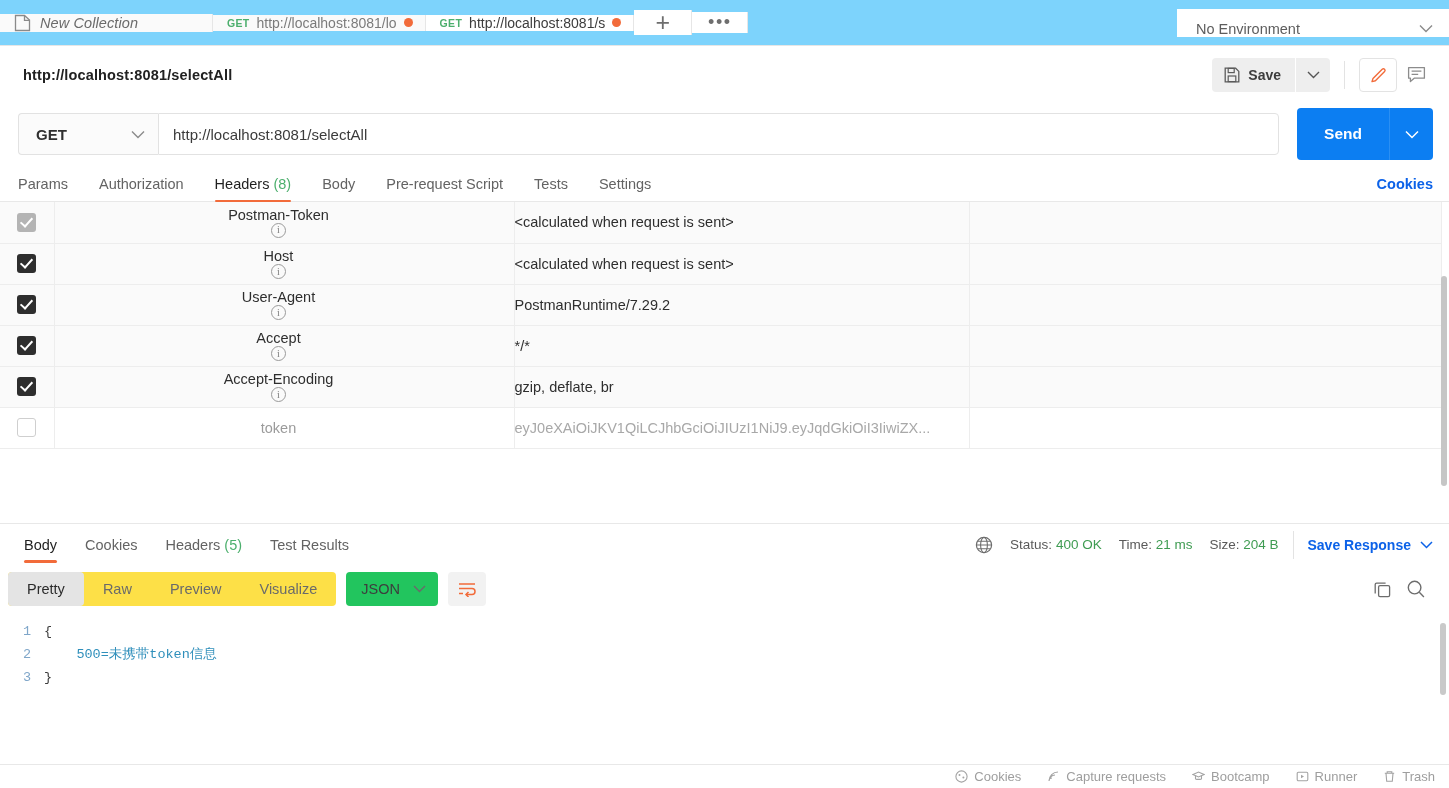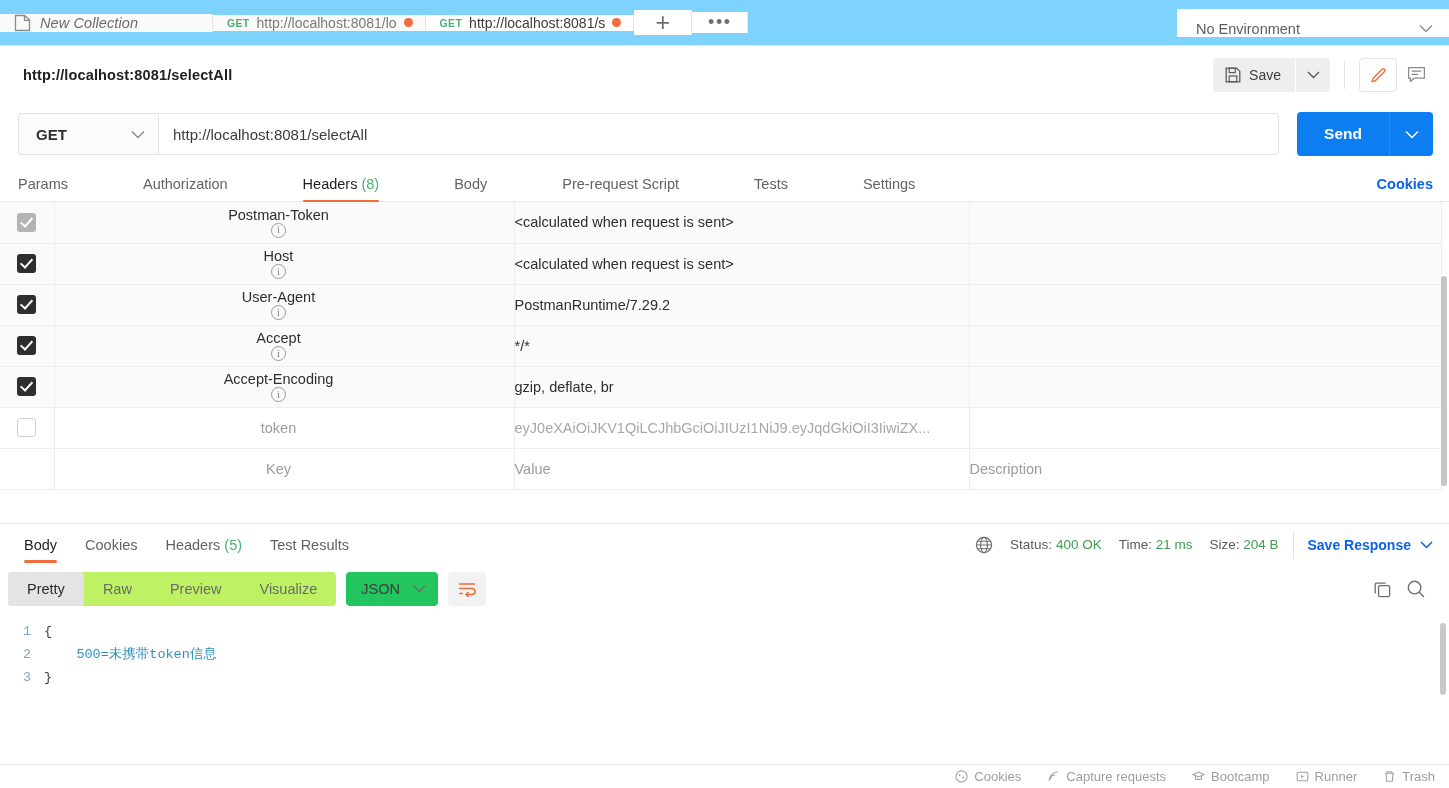--- a/index.html
+++ b/index.html
@@ -67,21 +67,21 @@
     height: 58px; display: flex; align-items: center;
     padding: 0 14px 0 23px; background: #ffffff;
     flex: 0 0 58px;
   }
   .req-title { font-size: 14.5px; font-weight: 700; color: #212121; letter-spacing: .15px; }
   .titlebar .spacer { flex: 1 1 auto; }
   .save-group { display: flex; align-items: stretch; height: 34px; }
   .btn-save {
     display: flex; align-items: center; gap: 8px;
     background: #eeeeee; border-radius: 4px 0 0 4px;
-    padding: 0 14px 0 12px; font-size: 14px; color: #3d3d3d; font-weight: 400;
+    padding: 0 14px 0 12px; font-size: 14px; color: #3d3d3d; font-weight: 700;
   }
   .btn-save-caret {
     width: 34px; background: #eeeeee; border-radius: 0 4px 4px 0;
     display: flex; align-items: center; justify-content: center;
     margin-left: 1px; color: #555;
   }
   .vdivider { width: 1px; background: #e3e3e3; height: 28px; margin: 0 14px; align-self: center; }
   .icon-btn {
     width: 38px; height: 34px; display: flex; align-items: center; justify-content: center;
     border-radius: 4px;
@@ -98,36 +98,36 @@
     border-radius: 4px 0 0 4px; background: #fbfbfb;
     display: flex; align-items: center; justify-content: space-between;
     padding: 0 13px 0 17px;
   }
   .method-select .m { font-size: 15px; font-weight: 700; color: #2f2f2f; }
   .url-input {
     flex: 1 1 auto; height: 42px; border: 1px solid #e2e2e2; border-radius: 0 4px 4px 0;
     background: #ffffff; display: flex; align-items: center; padding: 0 14px;
     font-size: 15px; color: #3b3b3b;
   }
-  .send-group { display: flex; margin-left: 18px; height: 44px; }
+  .send-group { display: flex; margin-left: 18px; height: 52px; }
   .btn-send {
     background: #0c7ef2; color: #fff; font-size: 15.5px; font-weight: 700;
     padding: 0 27px; display: flex; align-items: center;
     border-radius: 4px 0 0 4px;
   }
   .btn-send-caret {
     background: #0c7ef2; width: 44px; border-radius: 0 4px 4px 0;
     display: flex; align-items: center; justify-content: center;
     border-left: 1px solid #2a8ff4; color: #fff;
   }
 
   
   .reqtabs {
     height: 38px; flex: 0 0 38px; display: flex; align-items: flex-end;
-    padding: 0 16px 0 18px; border-bottom: 1px solid #e8e8e8; background: #fff; gap: 44px;
+    padding: 0 16px 0 18px; border-bottom: 1px solid #e8e8e8; background: #fff;
   }
   .rtab {
     font-size: 14.5px; color: #636363; padding: 0 0 9px 0; margin-right: 31px;
     position: relative; white-space: nowrap;
   }
   .rtab.active { color: #1f1f1f; }
   .rtab.active::after {
     content: ""; position: absolute; left: 0; right: 0; bottom: -1px;
     height: 2.5px; background: #f26b3a; border-radius: 2px;
   }
@@ -201,21 +201,21 @@
   .resp-head .spacer { flex: 1 1 auto; }
   .resp-meta { display: flex; align-items: center; gap: 17px; font-size: 13.5px; color: #5a5a5a; }
   .resp-meta .val { color: #3f9c52; }
   .resp-meta .seg { white-space: nowrap; }
   .save-resp { font-size: 14px; color: #0c62e8; font-weight: 700; display: flex; align-items: center; gap: 9px; }
 
   .body-toolbar {
     flex: 0 0 48px; height: 48px; display: flex; align-items: center;
     padding: 0 16px 0 8px; background: #fff;
   }
-  .seg-group { display: flex; background: #bef264; border-radius: 4px; height: 34px; align-items: center; }
+  .seg-group { display: flex; background: #fde047; border-radius: 4px; height: 34px; align-items: center; }
   .seg-item { font-size: 14.5px; color: #6a6a6a; padding: 0 19px; line-height: 34px; height: 34px; border-radius: 4px; }
   .seg-item.active { background: #e4e4e4; color: #2b2b2b; }
   .format-select {
     margin-left: 10px; height: 34px; background: #22c55e; border-radius: 4px;
     display: flex; align-items: center; gap: 13px; padding: 0 12px 0 15px;
     font-size: 14.5px; color: #3d3d3d;
   }
   .wrap-btn {
     margin-left: 10px; height: 34px; width: 38px; background: #f2f2f2; border-radius: 4px;
     display: flex; align-items: center; justify-content: center;
@@ -450,30 +450,20 @@
         <tr class="user">
           <td class="td-check"><span class="cbx empty"></span></td>
           <td class="td-key">
             <div class="key-inner">
               <span class="key-text ph">token</span>
             </div>
           </td>
           <td class="td-val faded"><span>eyJ0eXAiOiJKV1QiLCJhbGciOiJIUzI1NiJ9.eyJqdGkiOiI3IiwiZX...</span></td>
           <td class="td-desc"></td>
         </tr>
-        <tr class="blank">
-          <td class="td-check"></td>
-          <td class="td-key">
-            <div class="key-inner">
-                <span class="key-text ph">Key</span>
-              </div>
-          </td>
-          <td class="td-val ph"><span>Value</span></td>
-          <td class="td-desc ph"><span>Description</span></td>
-        </tr>
       </tbody>
     </table>
     <div class="vscroll"></div>
   </div>
 
   <div class="resp-head">
     <div class="rsubtab active"><span>Body</span></div>
     <div class="rsubtab"><span>Cookies</span></div>
     <div class="rsubtab">
       <span>Headers</span>

